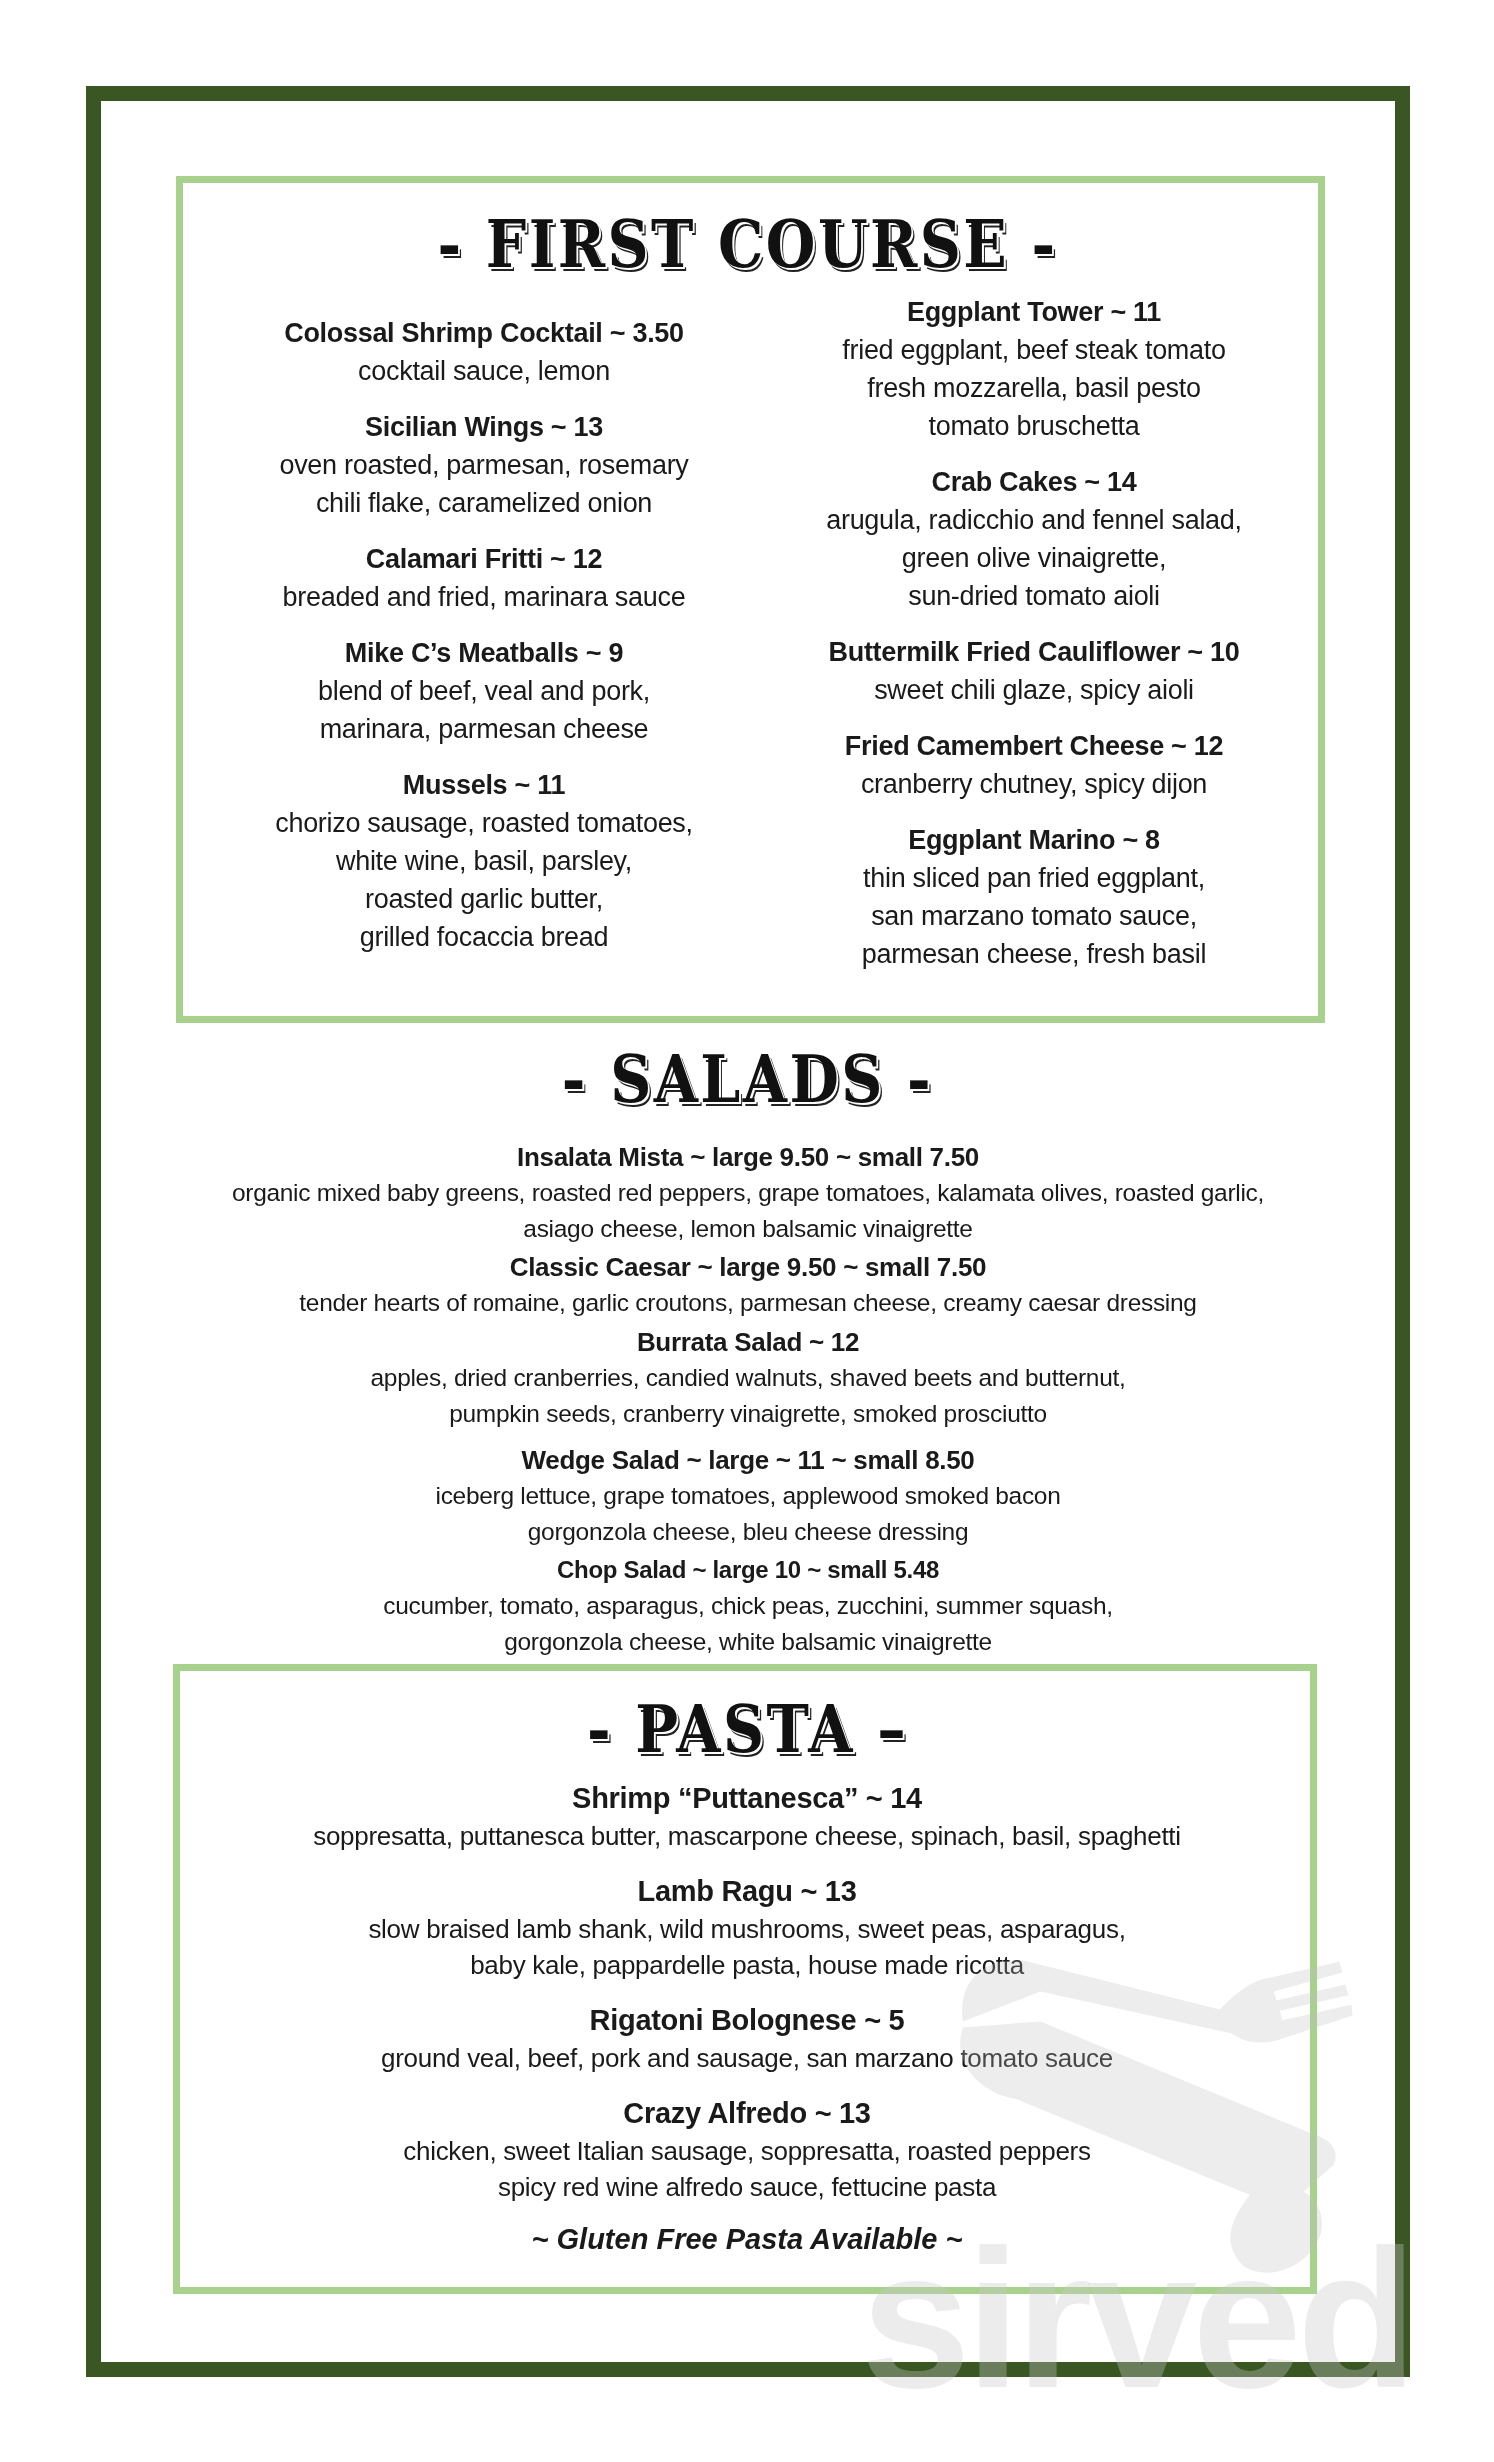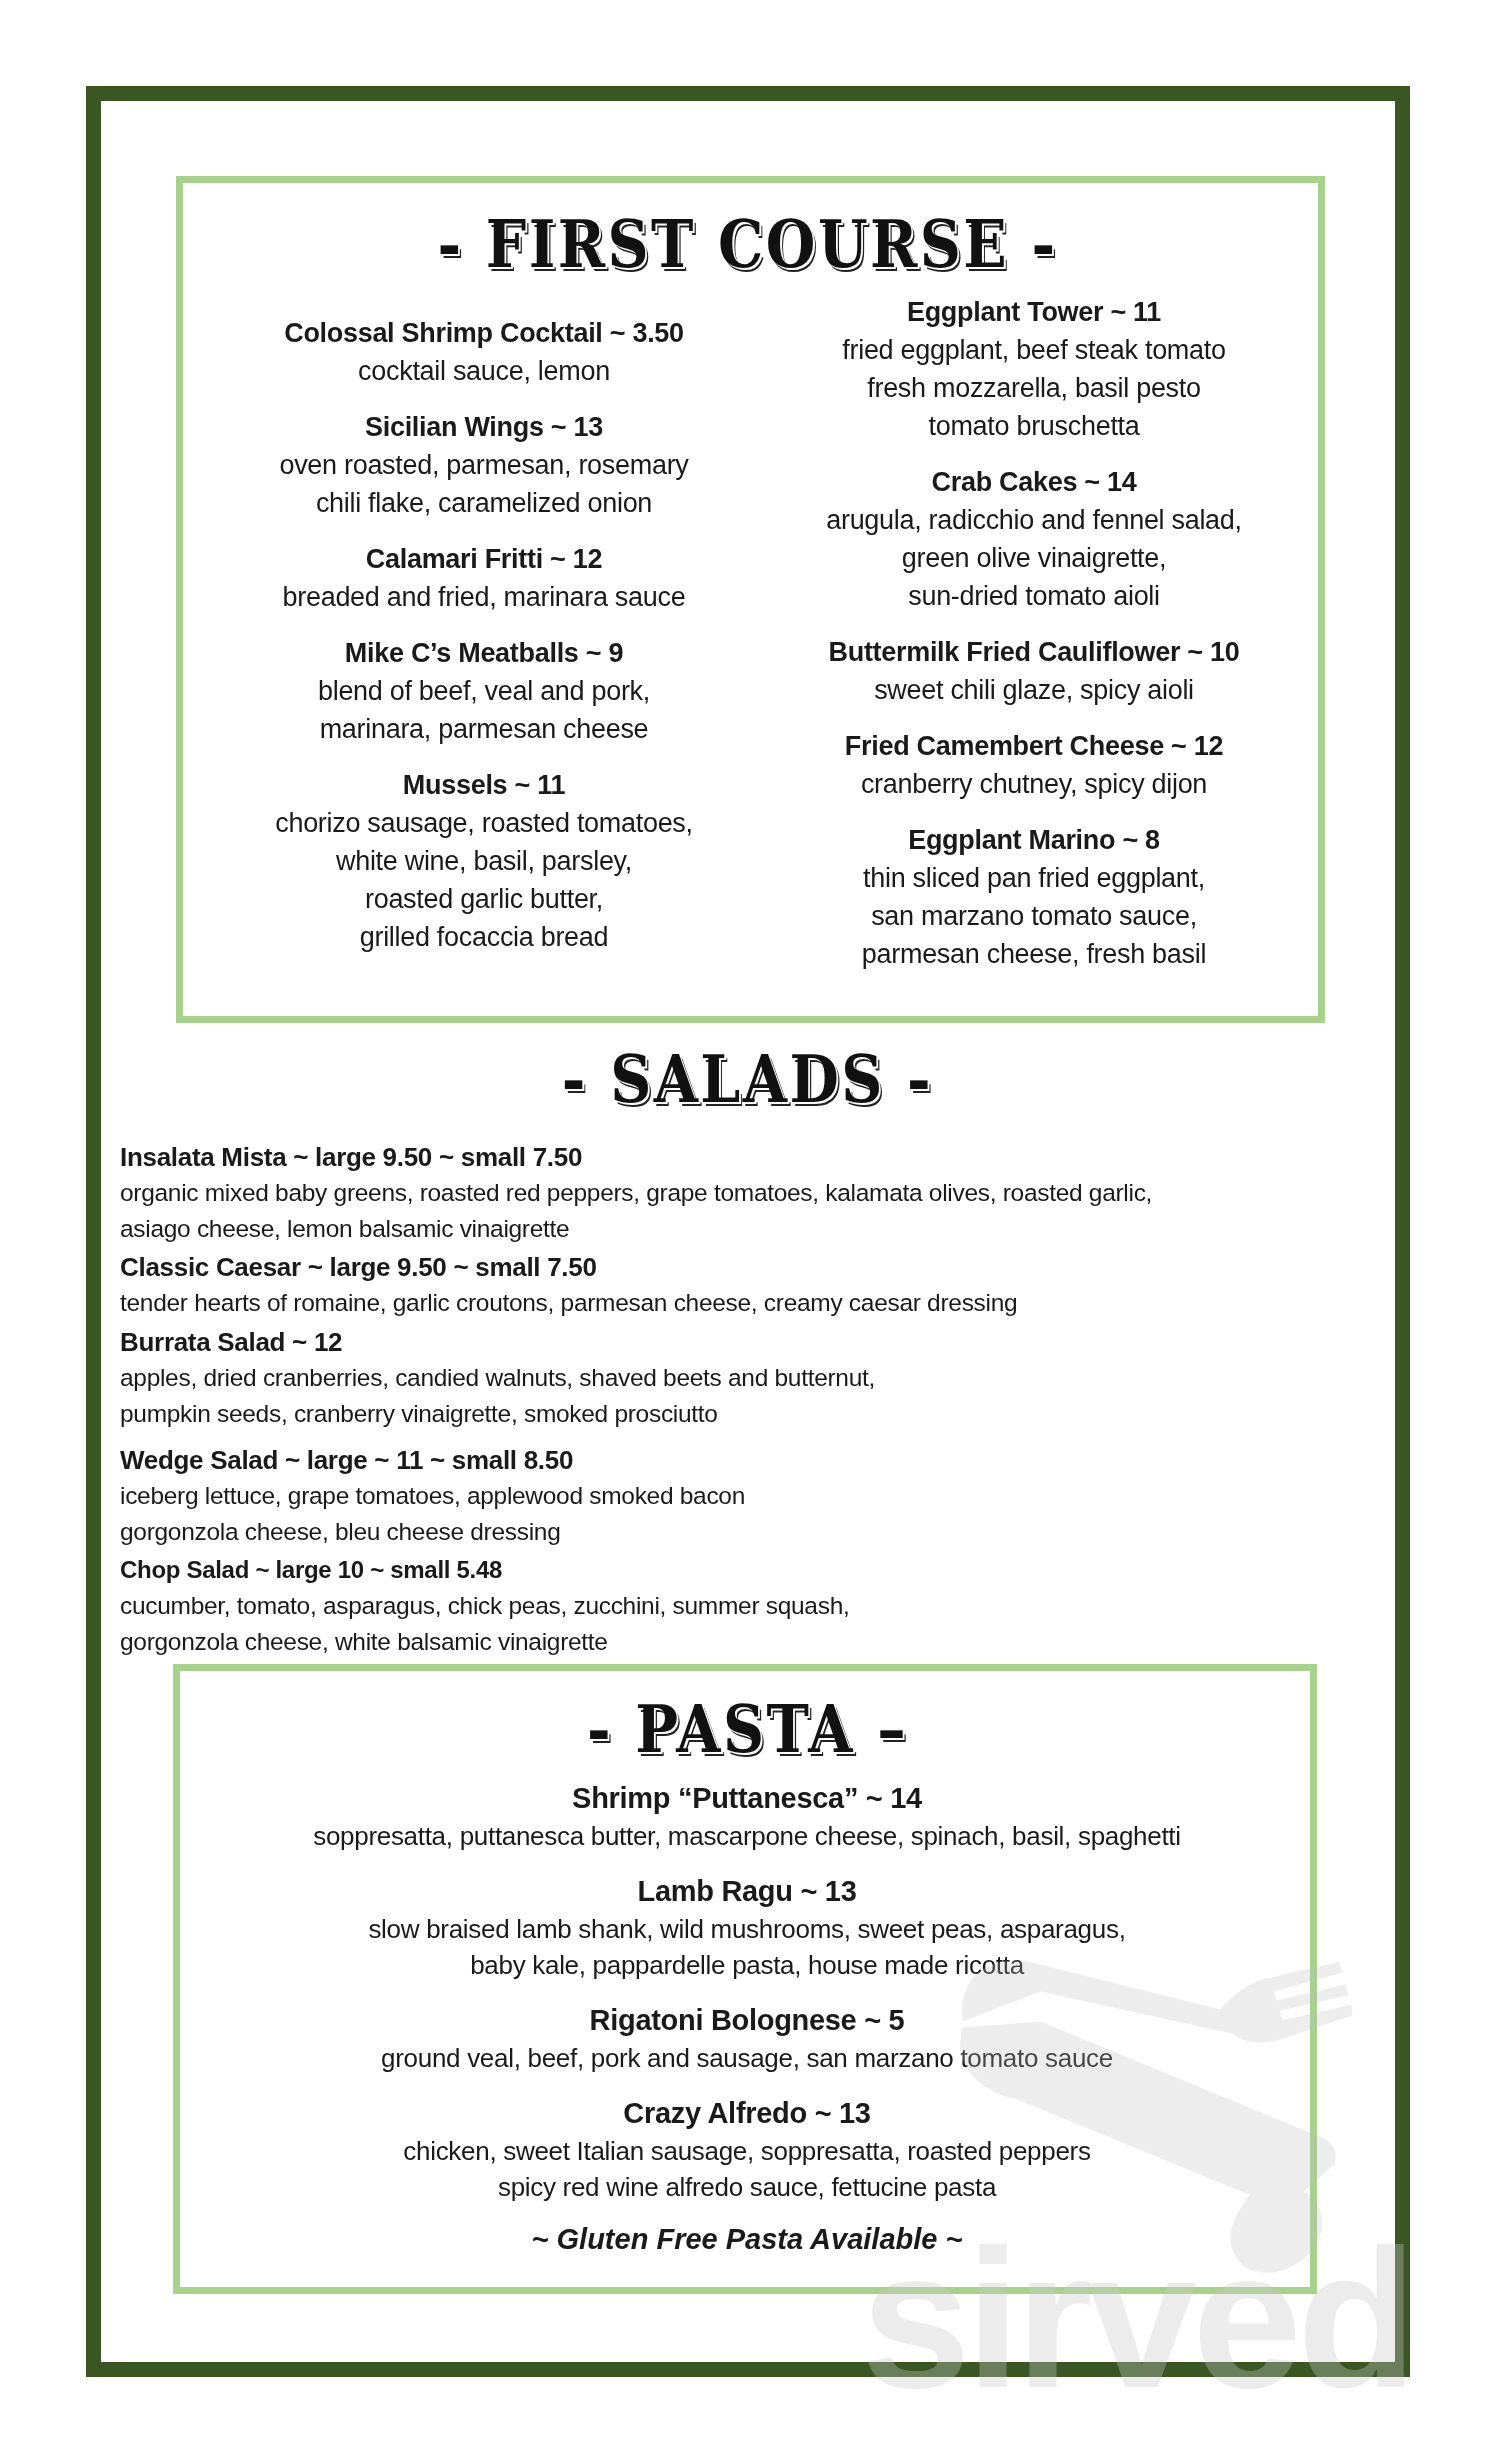--- a/index.html
+++ b/index.html
@@ -13,21 +13,21 @@
   .section-title { position:absolute; left:0; width:1495px; text-align:center;
                    font-family:"DejaVu Serif", "Liberation Serif", serif; font-weight:bold;
                    font-size:57px; letter-spacing:2.4px; color:#111;
                    transform:scaleY(1.15); text-shadow:1.8px 1.8px 0 #fff, 3px 3px 0 #222; }
   .col { position:absolute; text-align:center; }
   .col-left { left:197px; width:574px; top:314px; }
   .col-right { left:747px; width:574px; top:293px; }
   .item { margin-bottom:18px; }
   .item-name { font-weight:bold; font-size:27px; line-height:38px; letter-spacing:-0.3px; }
   .item-desc { font-size:27px; line-height:38px; letter-spacing:-0.3px; }
-  .salads { position:absolute; left:120px; width:1256px; top:1139px; text-align:left; }
+  .salads { position:absolute; left:120px; width:1256px; top:1139px; text-align:center; }
   .salads .item-name { font-size:26px; line-height:36px; }
   .salads .item-desc { font-size:24.5px; line-height:36px; }
   .salads .item { margin-bottom:2.4px; }
   .salads .item.gap { margin-bottom:10px; }
   .salads .item-name.small { font-size:24px; }
   .pasta { position:absolute; left:179px; width:1136px; top:1779px; text-align:center; }
   .pasta .item { margin-bottom:18px; }
   .pasta .item-name { font-size:29px; line-height:39px; }
   .pasta .item-desc { font-size:26px; line-height:36px; }
   .gluten { font-style:italic; font-weight:bold; font-size:29px; margin-top:8px; }

